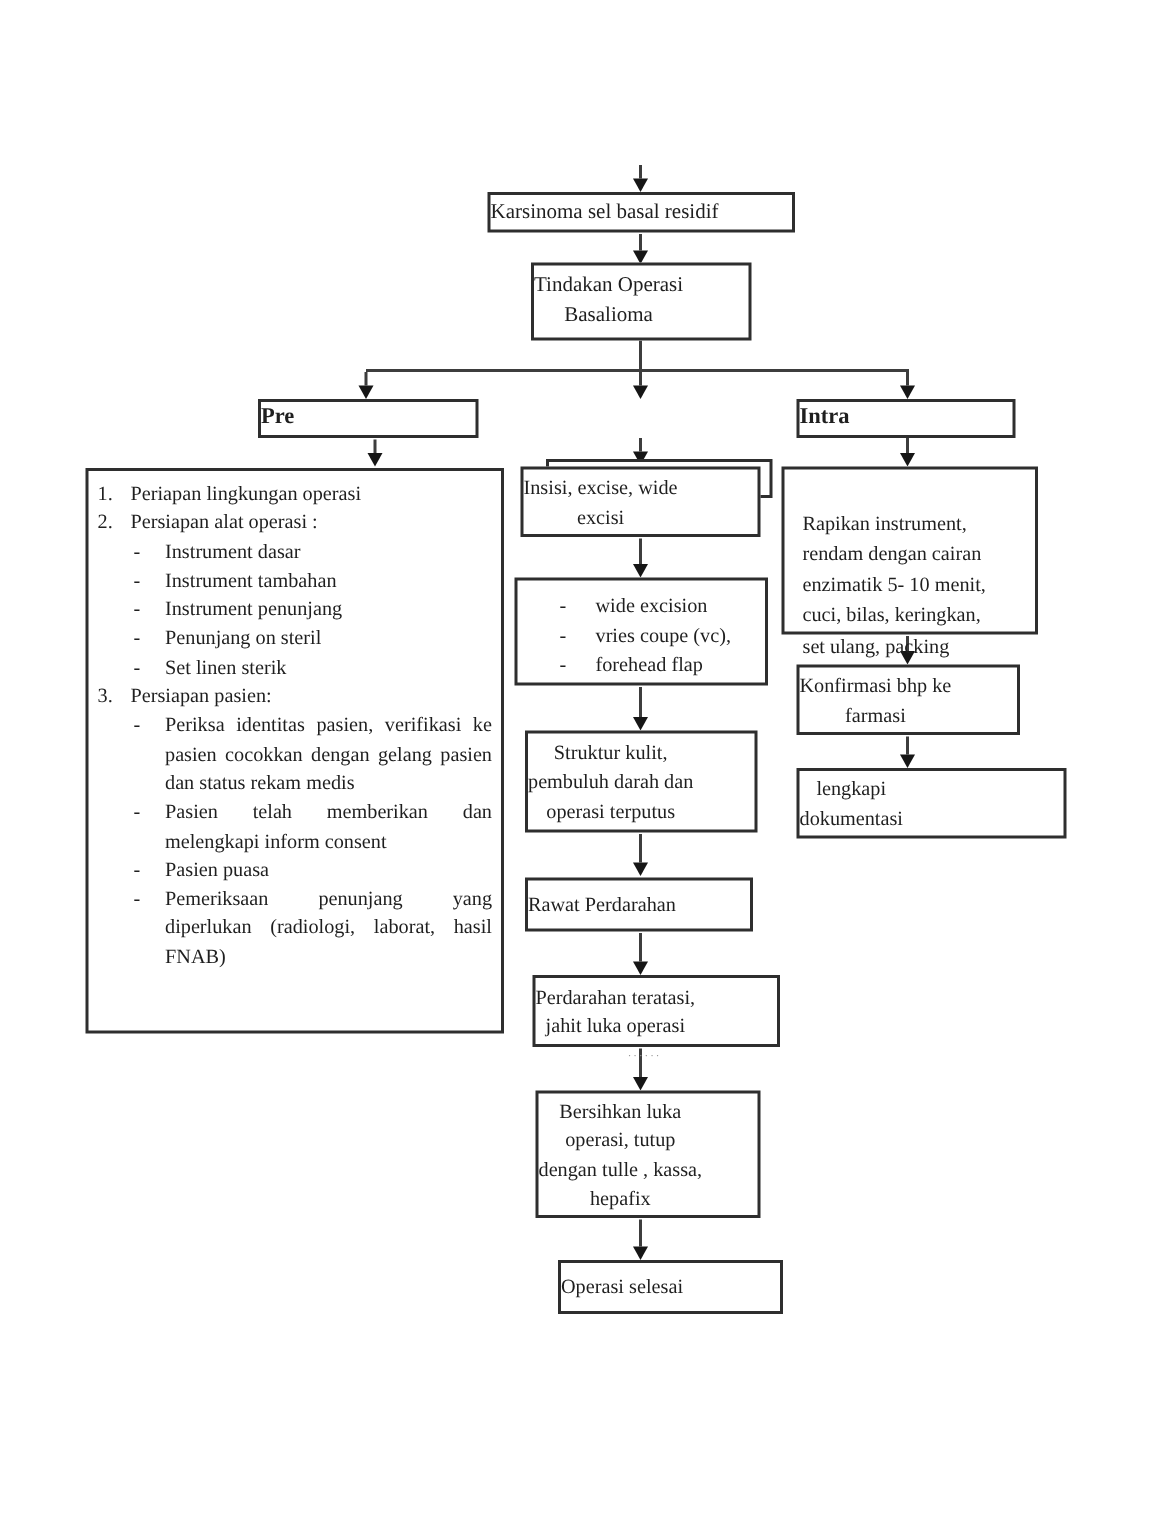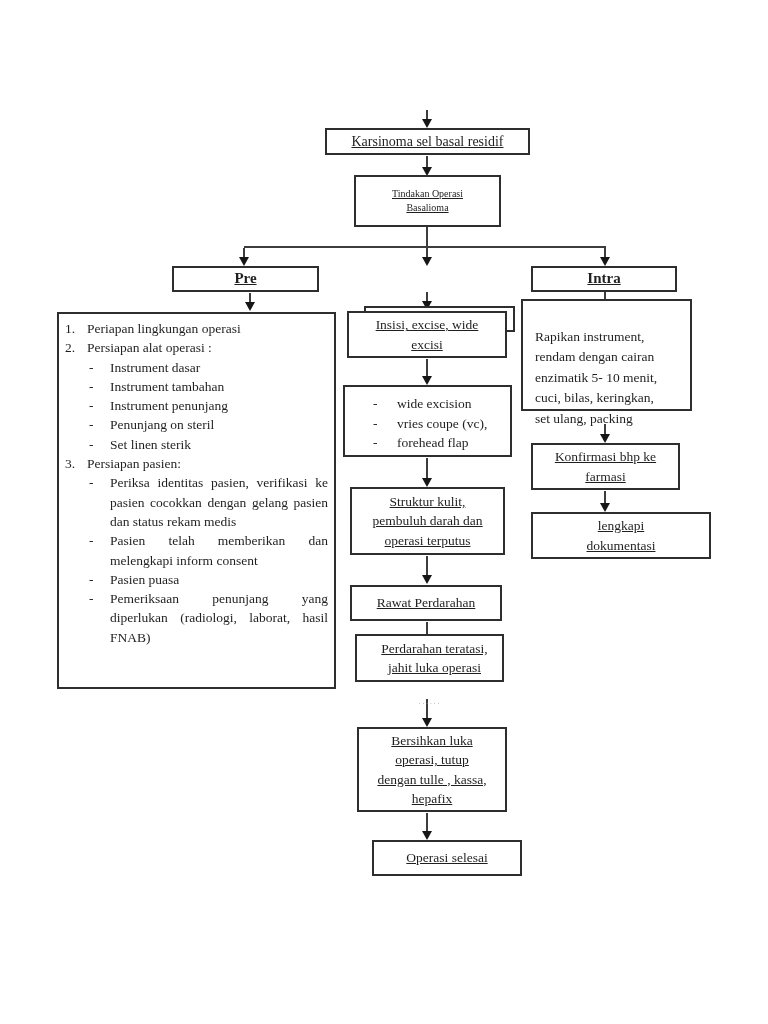--- a/index.html
+++ b/index.html
@@ -6,21 +6,21 @@
   #page {
     position:relative; width:768px; height:1024px; background:#ffffff;
     font-family:"Liberation Serif","DejaVu Serif",serif; color:#1f1f1f;
     overflow:hidden;
   }
   .box {
     position:absolute; box-sizing:border-box;
     border:2px solid #2e2e2e; background:#ffffff;
     font-size:13.5px; line-height:1.42; color:#1f1f1f;
   }
-  .center { display:flex; align-items:center; justify-content:center; text-align:center;text-decoration:underline; }
+  .center { display:flex; align-items:center; justify-content:flex-start; text-align:center; }
   .pre-line { white-space:pre-line; }
   .hdr { font-weight:bold; font-size:15px; }
   
   .arr { position:absolute; width:2px; background:#3d3d3d; }
   .arr::after {
     content:""; position:absolute; left:-4px; bottom:-9px; width:0; height:0;
     border-left:5px solid transparent; border-right:5px solid transparent;
     border-top:9px solid #161616;
   }
   .hline { position:absolute; height:2px; background:#3d3d3d; }
@@ -58,21 +58,21 @@
   <div class="arr" style="left:426px; top:699px; height:19px;"></div>
   <div class="arr" style="left:426px; top:813px; height:18px;"></div>
   <div class="arr" style="left:604px; top:292px; height:10px;"></div>
   <div class="arr" style="left:604px; top:424px; height:10px;"></div>
   <div class="arr" style="left:604px; top:491px; height:12px;"></div>
 
   <div class="box center" style="left:325px; top:128px; width:205px; height:27px; font-size:14px;">
     <span>Karsinoma sel basal residif</span>
   </div>
 
-  <div class="box center pre-line" style="left:354px; top:175px; width:147px; height:52px; font-size:10px;">
+  <div class="box center pre-line" style="left:354px; top:175px; width:147px; height:52px; font-size:14px;">
     <span>Tindakan Operasi
 Basalioma</span>
   </div>
 
   <div class="box center hdr" style="left:172px; top:266px; width:147px; height:26px;">
     <span>Pre</span>
   </div>
   <div class="box center hdr" style="left:364px; top:266px; width:151px; height:26px;margin-top:40px;">
     <span>Intra</span>
   </div>
@@ -158,38 +158,38 @@
   <div class="box center pre-line" style="left:350px; top:487px; width:155px; height:68px;">
     <span>Struktur kulit,
 pembuluh darah dan
 operasi terputus</span>
   </div>
 
   <div class="box center" style="left:350px; top:585px; width:152px; height:36px;">
     <span>Rawat Perdarahan</span>
   </div>
 
-  <div class="box center pre-line" style="left:355px; top:634px; width:149px; height:48px;padding-left:10px;">
+  <div class="box center pre-line" style="left:355px; top:650px; width:165px; height:48px;">
     <span>Perdarahan teratasi,
 jahit luka operasi</span>
   </div>
   <div class="clip-marks" style="left:355px; top:698px; width:150px;">......</div>
 
   <div class="box center pre-line" style="left:357px; top:727px; width:150px; height:85px;">
     <span>Bersihkan luka
 operasi, tutup
 dengan tulle , kassa,
 hepafix</span>
   </div>
 
   <div class="box center" style="left:357px; top:840px; width:150px; height:36px;margin-left:15px;">
     <span>Operasi selesai</span>
   </div>
 
-  <div class="box pre-line left-text" style="left:521px; top:299px; width:171px; height:112px; line-height:1.52;padding-left:12px;">
+  <div class="box pre-line left-text" style="left:521px; top:311px; width:171px; height:112px; line-height:1.52;padding-left:12px;">
     <span>Rapikan instrument,
 rendam dengan cairan
 enzimatik 5- 10 menit,
 cuci, bilas, keringkan,
 set ulang, packing</span>
   </div>
 
   <div class="box center pre-line" style="left:531px; top:443px; width:149px; height:47px;">
     <span>Konfirmasi bhp ke
 farmasi</span>

